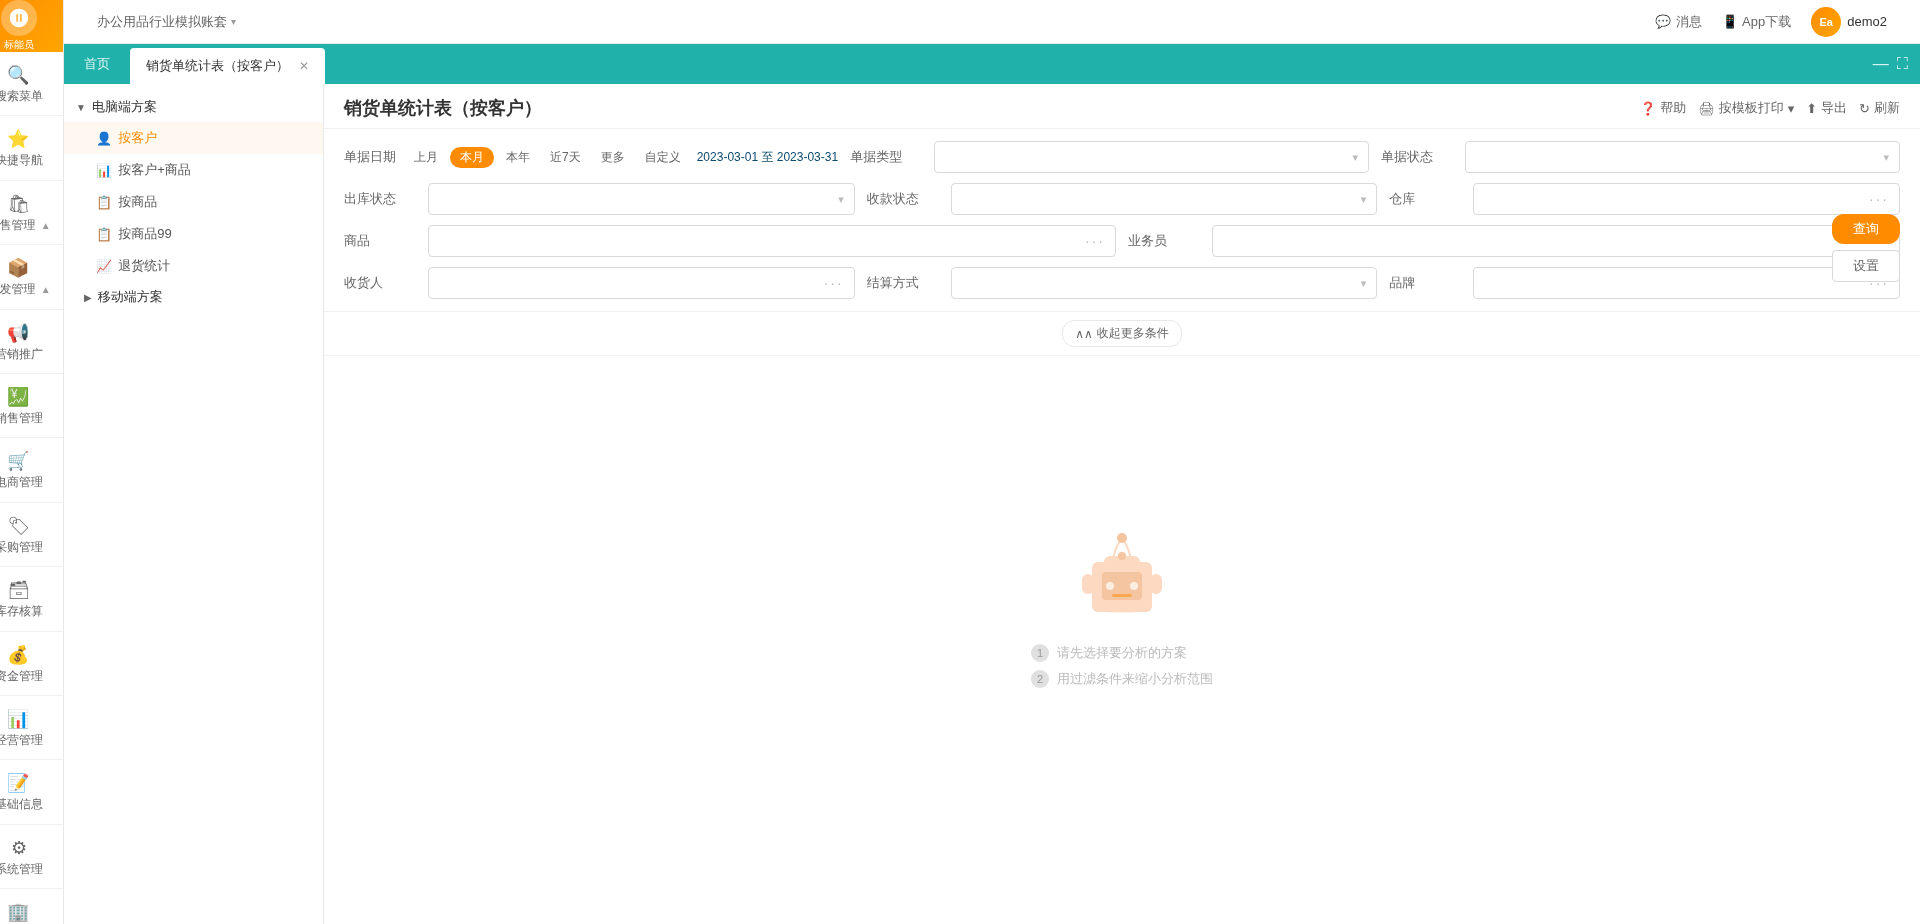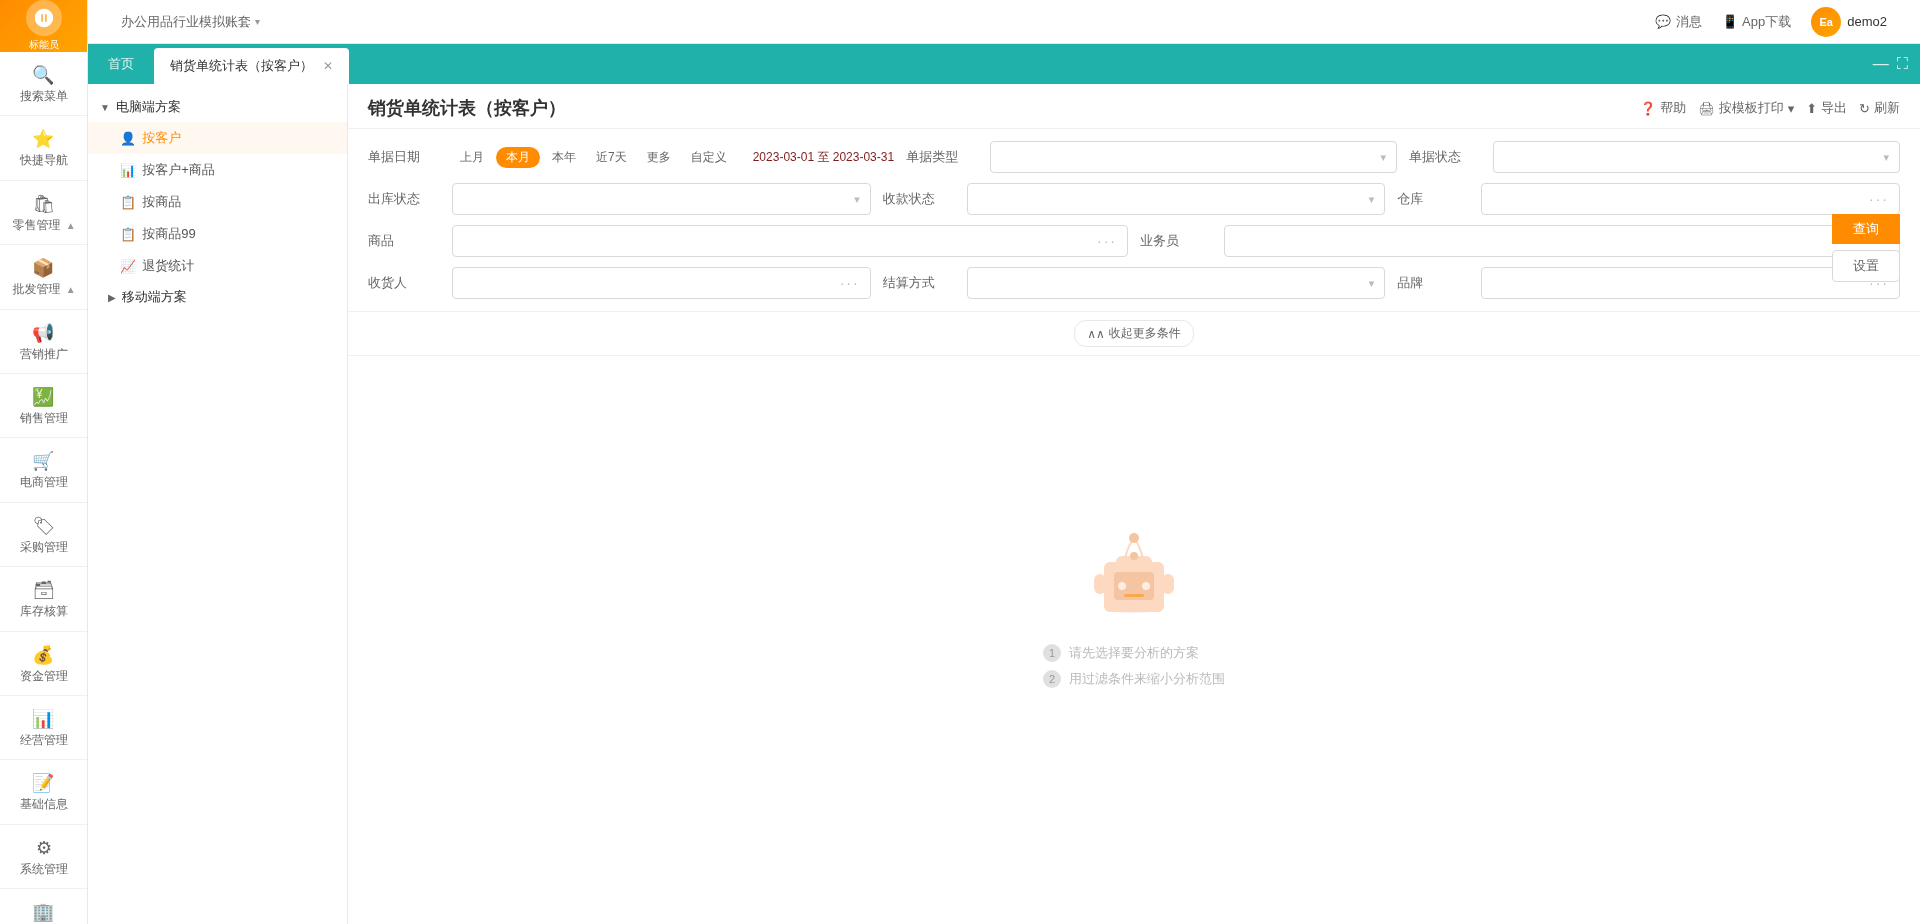--- a/index.html
+++ b/index.html
@@ -1,19 +1,19 @@
 <!DOCTYPE html>
 <html><head>
   <meta charset="utf-8">
   <style>
     * { box-sizing: border-box; margin: 0; padding: 0; }
     body { font-family: 'Microsoft YaHei', Arial, sans-serif; font-size: 13px; background: #f5f5f5; color: #333; display: flex; height: 100vh; overflow: hidden; }
 
     
-    .sidebar { width: 88px; background: #fff; display: flex; flex-direction: column; align-items: flex-start; border-right: 1px solid #e8e8e8; height: 100vh; overflow-y: auto; flex-shrink: 0; }
+    .sidebar { width: 64px; background: #fff; display: flex; flex-direction: column; align-items: flex-end; border-right: 1px solid #e8e8e8; height: 100vh; overflow-y: auto; flex-shrink: 0; }
     .sidebar-logo { width: 88px; height: 60px; background: linear-gradient(135deg, #ff8c00, #ffa500); display: flex; flex-direction: column; align-items: center; justify-content: center; color: #fff; font-size: 10px; }
     .sidebar-logo .logo-icon { width: 36px; height: 36px; background: rgba(255,255,255,0.3); border-radius: 50%; display: flex; align-items: center; justify-content: center; margin-bottom: 2px; }
     .sidebar-logo .logo-icon svg { width: 22px; height: 22px; }
     .sidebar-nav-item { width: 88px; padding: 12px 4px; display: flex; flex-direction: column; align-items: center; cursor: pointer; color: #666; font-size: 12px; border-bottom: 1px solid #f0f0f0; transition: all 0.2s; }
     .sidebar-nav-item .nav-icon { font-size: 18px; margin-bottom: 3px; }
     .sidebar-nav-item .nav-label { text-align: center; line-height: 1.2; }
     .sidebar-nav-item.has-arrow { position: relative; }
     .sidebar-nav-item .arrow { font-size: 10px; color: #999; margin-left: 2px; }
 
     
@@ -65,34 +65,34 @@
     .header-action-btn { display: flex; align-items: center; gap: 4px; color: #666; font-size: 13px; cursor: pointer; }
 
     
     .filter-area { padding: 12px 20px; border-bottom: 1px solid #f0f0f0; }
     .filter-row { display: flex; align-items: center; gap: 12px; margin-bottom: 10px; }
     .filter-row:last-child { margin-bottom: 0; }
     .filter-label { color: #666; font-size: 13px; white-space: nowrap; min-width: 60px; }
     .filter-date-group { display: flex; align-items: center; gap: 4px; flex: 0 0 auto; }
     .date-shortcut { padding: 2px 8px; border-radius: 4px; cursor: pointer; color: #666; font-size: 12px; }
     .date-shortcut.active { background: #ff8c00; color: #fff; border-radius: 12px; padding: 2px 10px; }
-    .date-range-text { color: #7f1d1d; font-size: 12px; margin-left: 14px; }
+    .date-range-text { color: #0c4a6e; font-size: 12px; margin-left: 4px; }
     .filter-select { flex: 1; height: 32px; border: 1px solid #d9d9d9; border-radius: 4px; display: flex; align-items: center; padding: 0 10px; cursor: pointer; position: relative; background: #fff; }
     .filter-select .select-text { flex: 1; color: #999; font-size: 13px; }
     .filter-select .select-arrow { color: #bbb; font-size: 11px; }
     .filter-select .select-dots { color: #bbb; font-size: 14px; letter-spacing: 2px; }
     .filter-item { display: flex; align-items: center; gap: 24px; flex: 1; }
 
     
     .collapse-bar { display: flex; justify-content: center; padding: 8px; border-bottom: 1px solid #f0f0f0; }
     .collapse-btn { display: flex; align-items: center; gap: 4px; color: #666; font-size: 12px; cursor: pointer; padding: 4px 12px; border: 1px solid #e8e8e8; border-radius: 12px; background: #fff; }
 
     
     .action-buttons { position: absolute; right: 20px; top: 130px; display: flex; flex-direction: column; gap: 6px; }
-    .btn-query { background: #ff8c00; color: #fff; border: none; border-radius: 0; padding: 6px 20px; font-size: 13px; cursor: pointer; font-family: Liberation Serif, serif; }
+    .btn-query { background: #ff8c00; color: #fff; border: none; border-radius: 12px; padding: 6px 20px; font-size: 13px; cursor: pointer; font-family: Liberation Serif, serif; }
     .btn-setting { background: #fff; color: #666; border: 1px solid #d9d9d9; border-radius: 4px; padding: 6px 20px; font-size: 13px; cursor: pointer; font-family: inherit; }
 
     
     .empty-state { flex: 1; display: flex; flex-direction: column; align-items: center; justify-content: center; color: #999; gap: 12px; padding-bottom: 80px; }
     .empty-icon { width: 120px; height: 120px; position: relative; }
     .empty-tips { display: flex; flex-direction: column; gap: 8px; }
     .empty-tip { display: flex; align-items: center; gap: 8px; color: #bbb; font-size: 13px; }
     .tip-num { width: 18px; height: 18px; border-radius: 50%; background: #e0e0e0; color: #999; font-size: 11px; display: flex; align-items: center; justify-content: center; flex-shrink: 0; }
 
     .relative { position: relative; }
@@ -273,21 +273,21 @@
           <div class="header-action-btn">
             <span>↻</span>
             <span>刷新</span>
           </div>
         </div>
       </div>
 
       <div class="filter-area">
 
         <div class="filter-row">
-          <div class="filter-item" style="flex: 0 0 auto; gap: 24px; justify-content: space-between;">
+          <div class="filter-item" style="flex: 0 0 auto; gap: 2px; justify-content: space-between;">
             <span class="filter-label">单据日期</span>
             <div class="filter-date-group">
               <span class="date-shortcut">上月</span>
               <span class="date-shortcut active">本月</span>
               <span class="date-shortcut">本年</span>
               <span class="date-shortcut">近7天</span>
               <span class="date-shortcut">更多</span>
               <span class="date-shortcut">自定义</span>
               <span class="date-range-text">2023-03-01 至 2023-03-31</span>
             </div>

